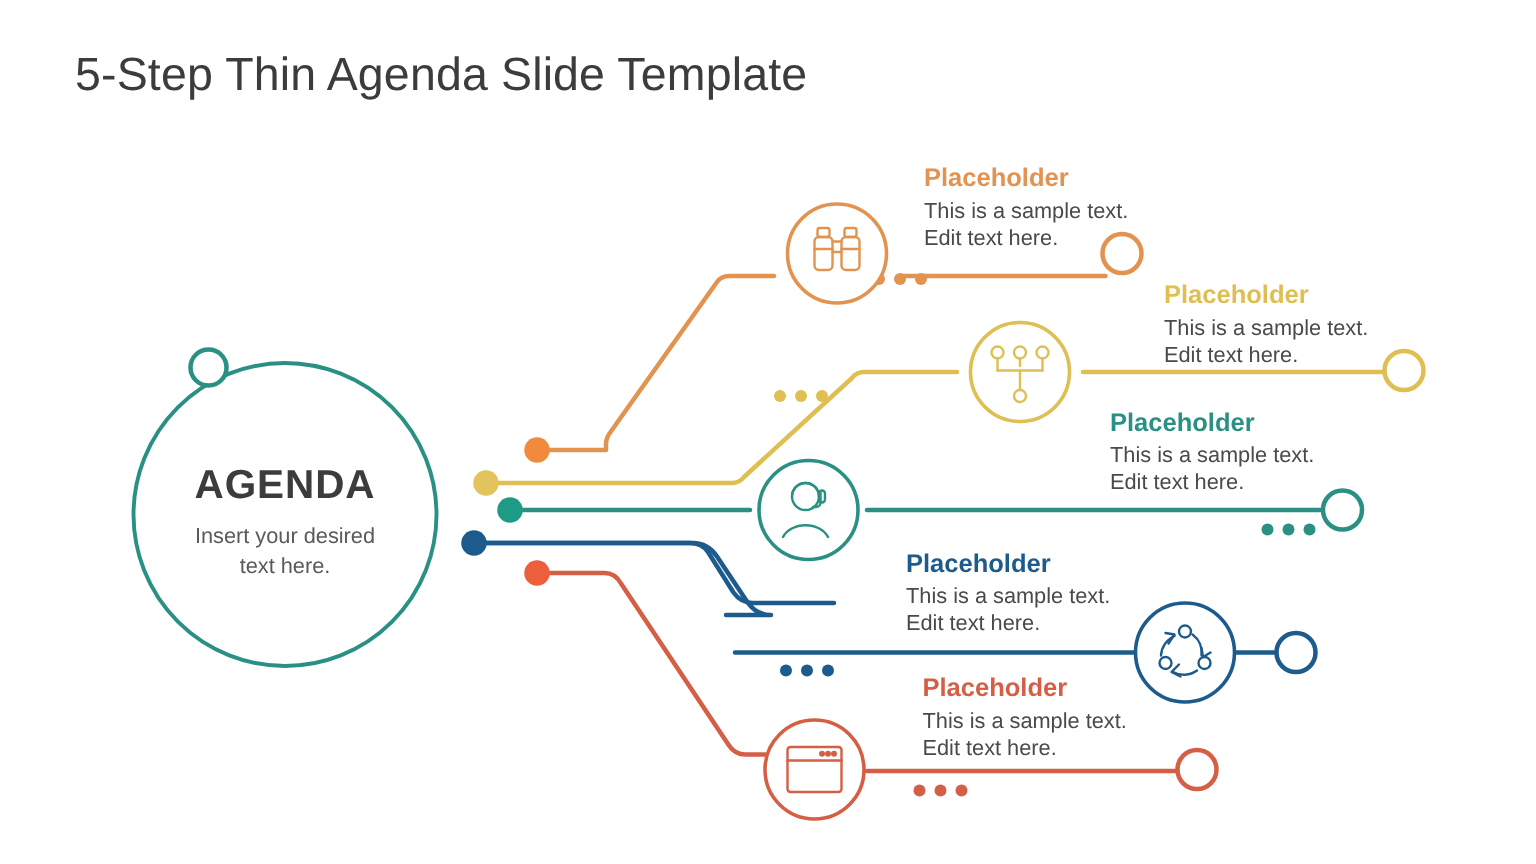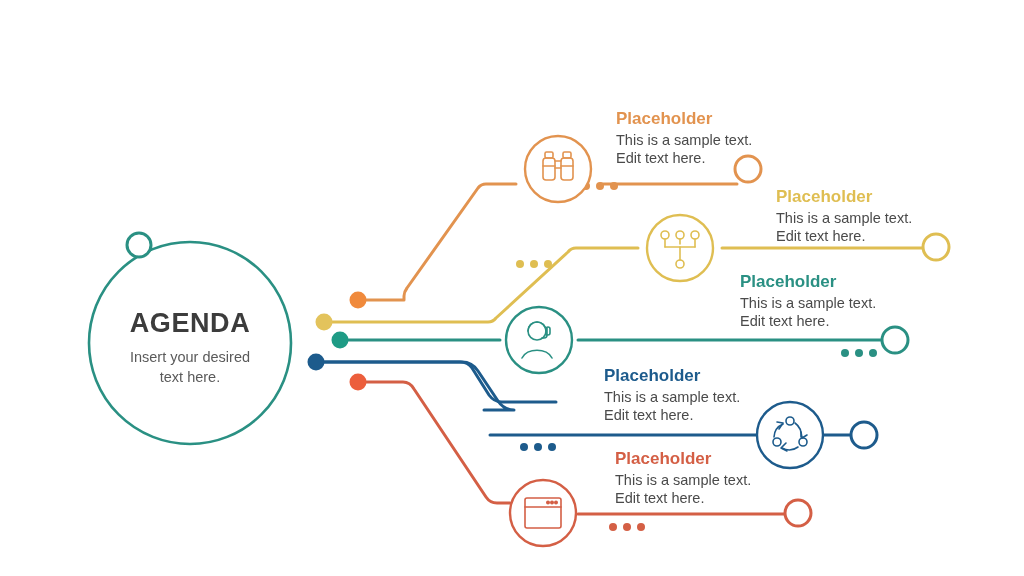--- a/index.html
+++ b/index.html
@@ -40,20 +40,21 @@
   }
   .conn{fill:none;stroke-width:3;stroke-linecap:round;stroke-linejoin:round;}
   .ringcirc{fill:#ffffff;stroke-width:3;}
   .icon-stroke{fill:none;stroke-width:1.6;stroke-linecap:round;stroke-linejoin:round;}
 </style>
 </head>
 <body>
 
 <div id="slide">
 
+  <div id="title">5-Step Thin Agenda Slide Template</div>
 
   <svg id="diagram" viewBox="0 0 1024 576">
 
     <path class="conn" stroke="#e2934f" d="M358,300 H404 L404,296 Q404,292 407,288 L478,188 Q481,184 486,184 H516"></path>
     <path class="conn" stroke="#e2934f" d="M600,184 H737"></path>
 
     <path class="conn" stroke="#dfbe52" d="M324,322 H488 Q493,322 496,318 L568,252 Q571,248 576,248 H638"></path>
     <path class="conn" stroke="#dfbe52" d="M722,248 H925"></path>
 
     <path class="conn" stroke="#2a9083" d="M340,340 H500"></path>

